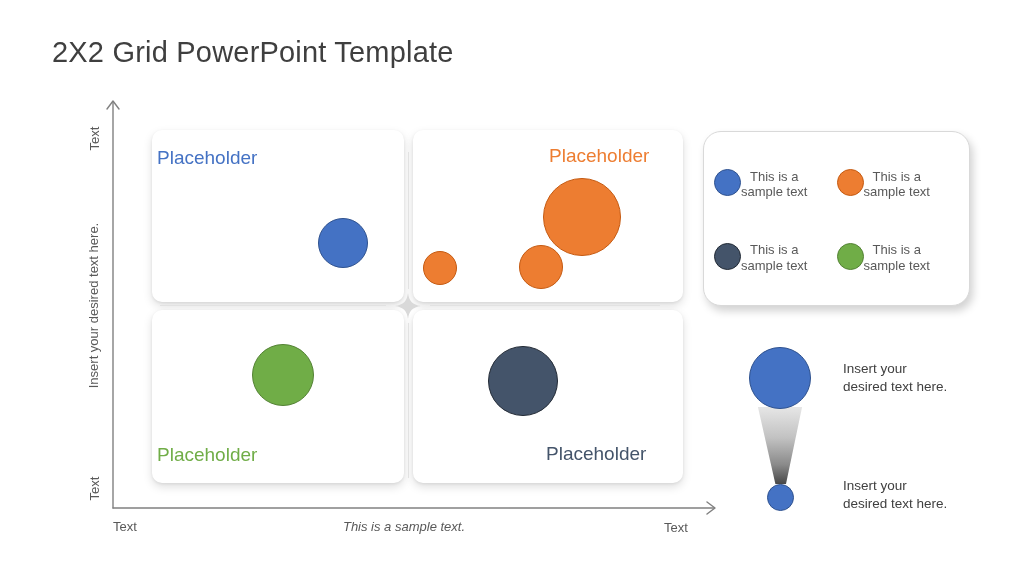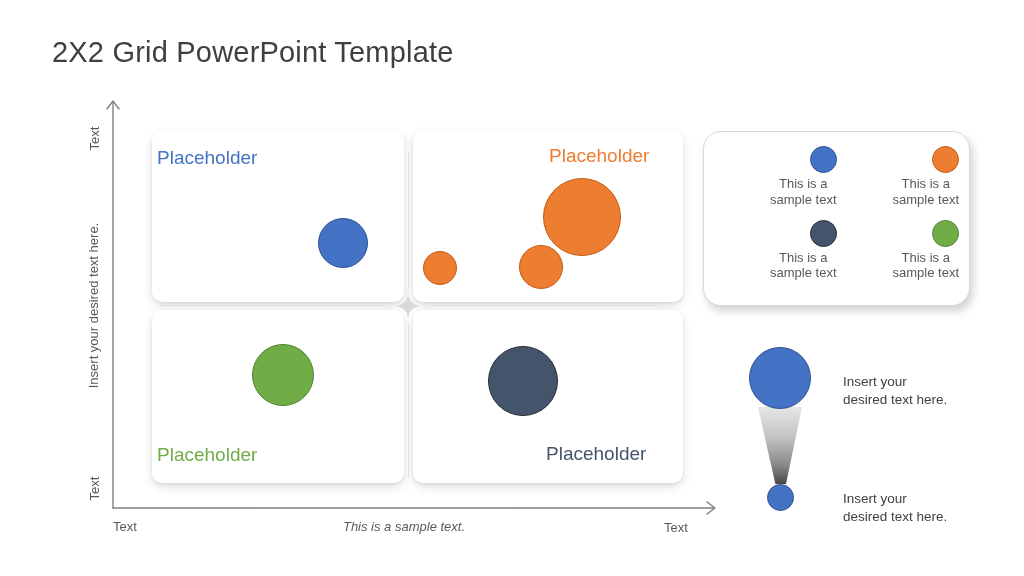--- a/index.html
+++ b/index.html
@@ -30,32 +30,32 @@
   
   .axlabel { color: #595959; font-size: 13px; white-space: nowrap; }
   .rot { transform: rotate(-90deg); transform-origin: center center; text-align: center; }
 
   
   .legend-card { left: 703px; top: 131px; width: 267px; height: 175px; background: #fff;
     border: 1px solid #d9d9d9; border-radius: 18px;
     box-shadow: 3px 5px 8px rgba(0,0,0,0.18);
     display: grid; grid-template-columns: 1fr 1fr; grid-template-rows: 1fr 1fr;
     padding: 14px 10px 12px 10px; }
-  .legend-item { display: flex; flex-direction: column; align-items: flex-end; }
+  .legend-item { display: flex; flex-direction: row; align-items: center; }
   .legend-dot { width: 27px; height: 27px; border-radius: 50%; border: 1.5px solid #000; }
   .legend-text { margin-top: 3px; font-size: 13px; line-height: 15.5px; color: #595959;
     text-align: center; white-space: pre-line; }
 
   
   .callout-big { left: 749px; top: 347px; width: 62px; height: 62px; }
   .callout-funnel { left: 757px; top: 407px; width: 46px; height: 77px;
     background: linear-gradient(180deg, #e6e6e6 0%, #c2c2c2 40%, #8a8a8a 75%, #474747 100%);
     clip-path: polygon(2% 0%, 98% 0%, 63% 100%, 40% 100%); }
   .callout-small { left: 767px; top: 484px; width: 27px; height: 27px; }
-  .callout-text { color: #404040; font-size: 13.5px; line-height: 17.5px; white-space: pre-line; margin-top: 13px; }
+  .callout-text { color: #404040; font-size: 13.5px; line-height: 17.5px; white-space: pre-line; }
 </style>
 </head>
 <body>
 
 <div class="page">
 
   <div class="abs slide-title">2X2 Grid PowerPoint Template</div>
 
   <svg class="abs" style="left:0;top:0;" width="1024" height="576">
     <g stroke="#808080" stroke-width="1.4" fill="none" stroke-linecap="round" stroke-linejoin="round">

